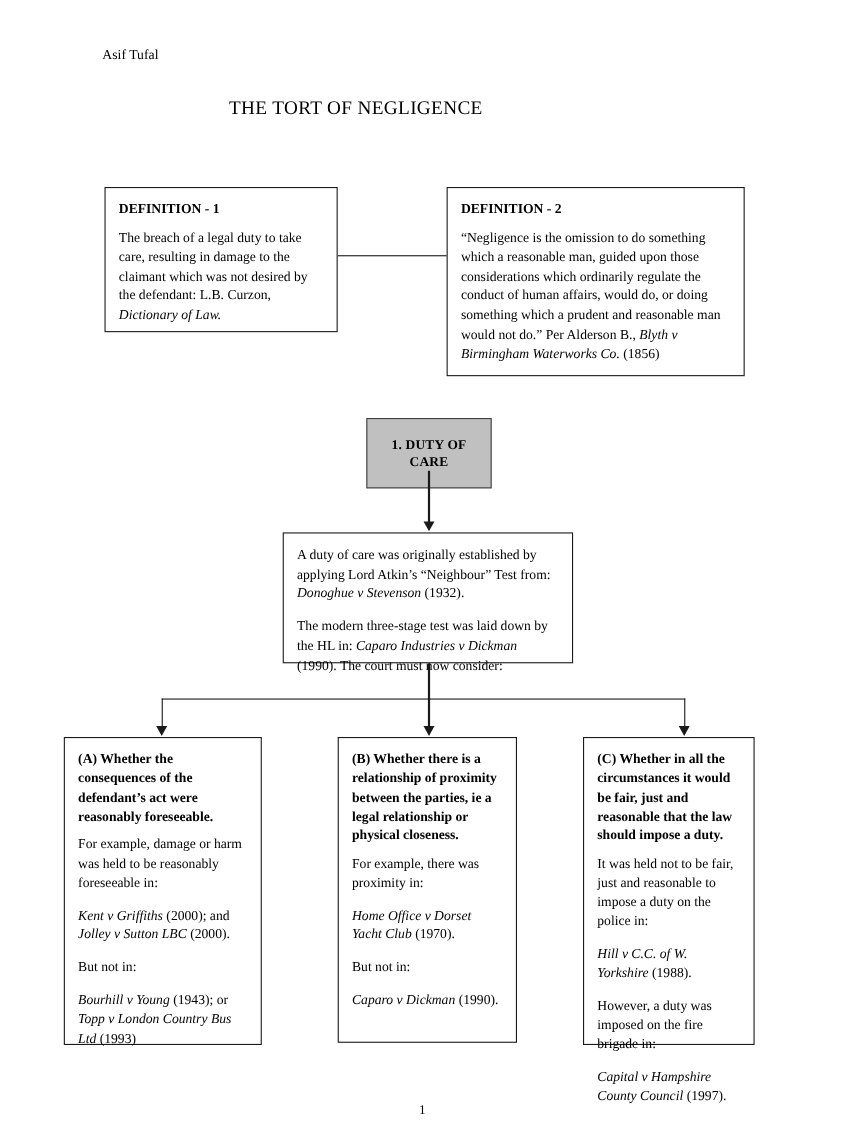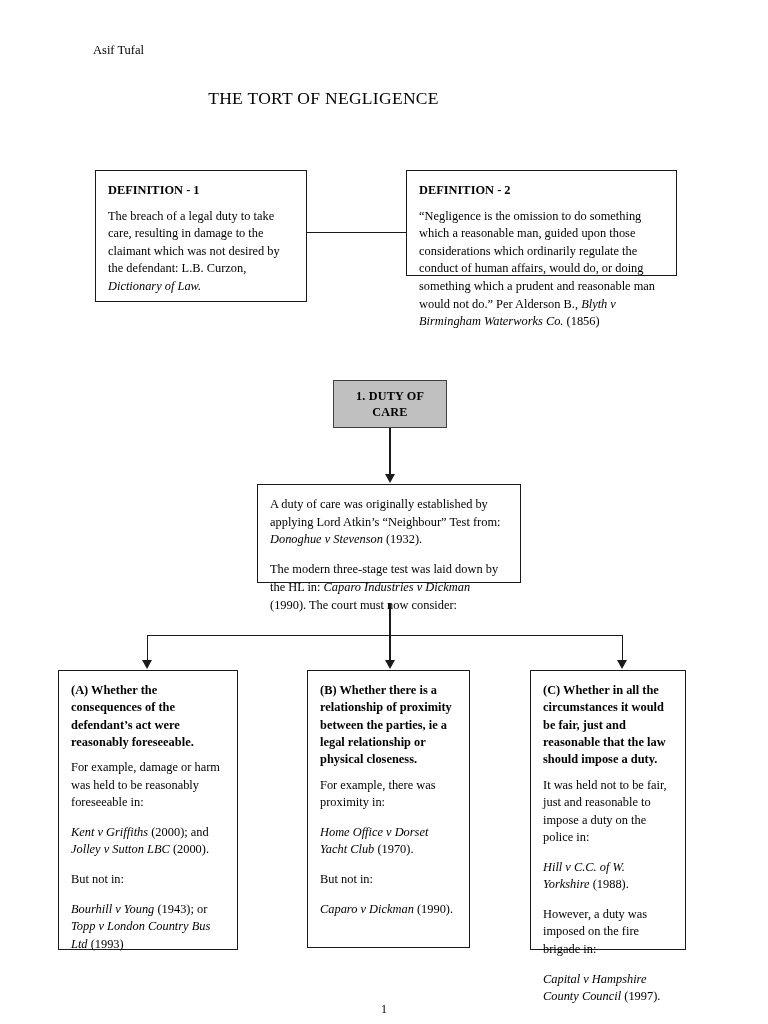--- a/index.html
+++ b/index.html
@@ -71,49 +71,49 @@
     left: 95px;
     top: 170px;
     width: 212px;
     height: 132px;
     padding-left: 12px;
   }
   #def2 {
     left: 406px;
     top: 170px;
     width: 271px;
-    height: 106px;
+    height: 172px;
   }
 
   
   #duty {
     position: absolute;
     left: 333px;
     top: 380px;
     width: 114px;
-    height: 48px;
+    height: 64px;
     box-sizing: border-box;
     border: 1.2px solid #404040;
     background: #c0c0c0;
     font-weight: bold;
     font-size: 12.2px;
     line-height: 1.32;
     text-align: center;
     display: flex;
     align-items: center;
     justify-content: center;
     letter-spacing: 0.2px;
   }
 
   
   #mid {
     left: 257px;
     top: 484px;
     width: 264px;
-    height: 99px;
+    height: 119px;
   }
 
   
   #leafA {
     left: 58px;
     top: 670px;
     width: 180px;
     height: 280px;
     line-height: 1.40;
   }

